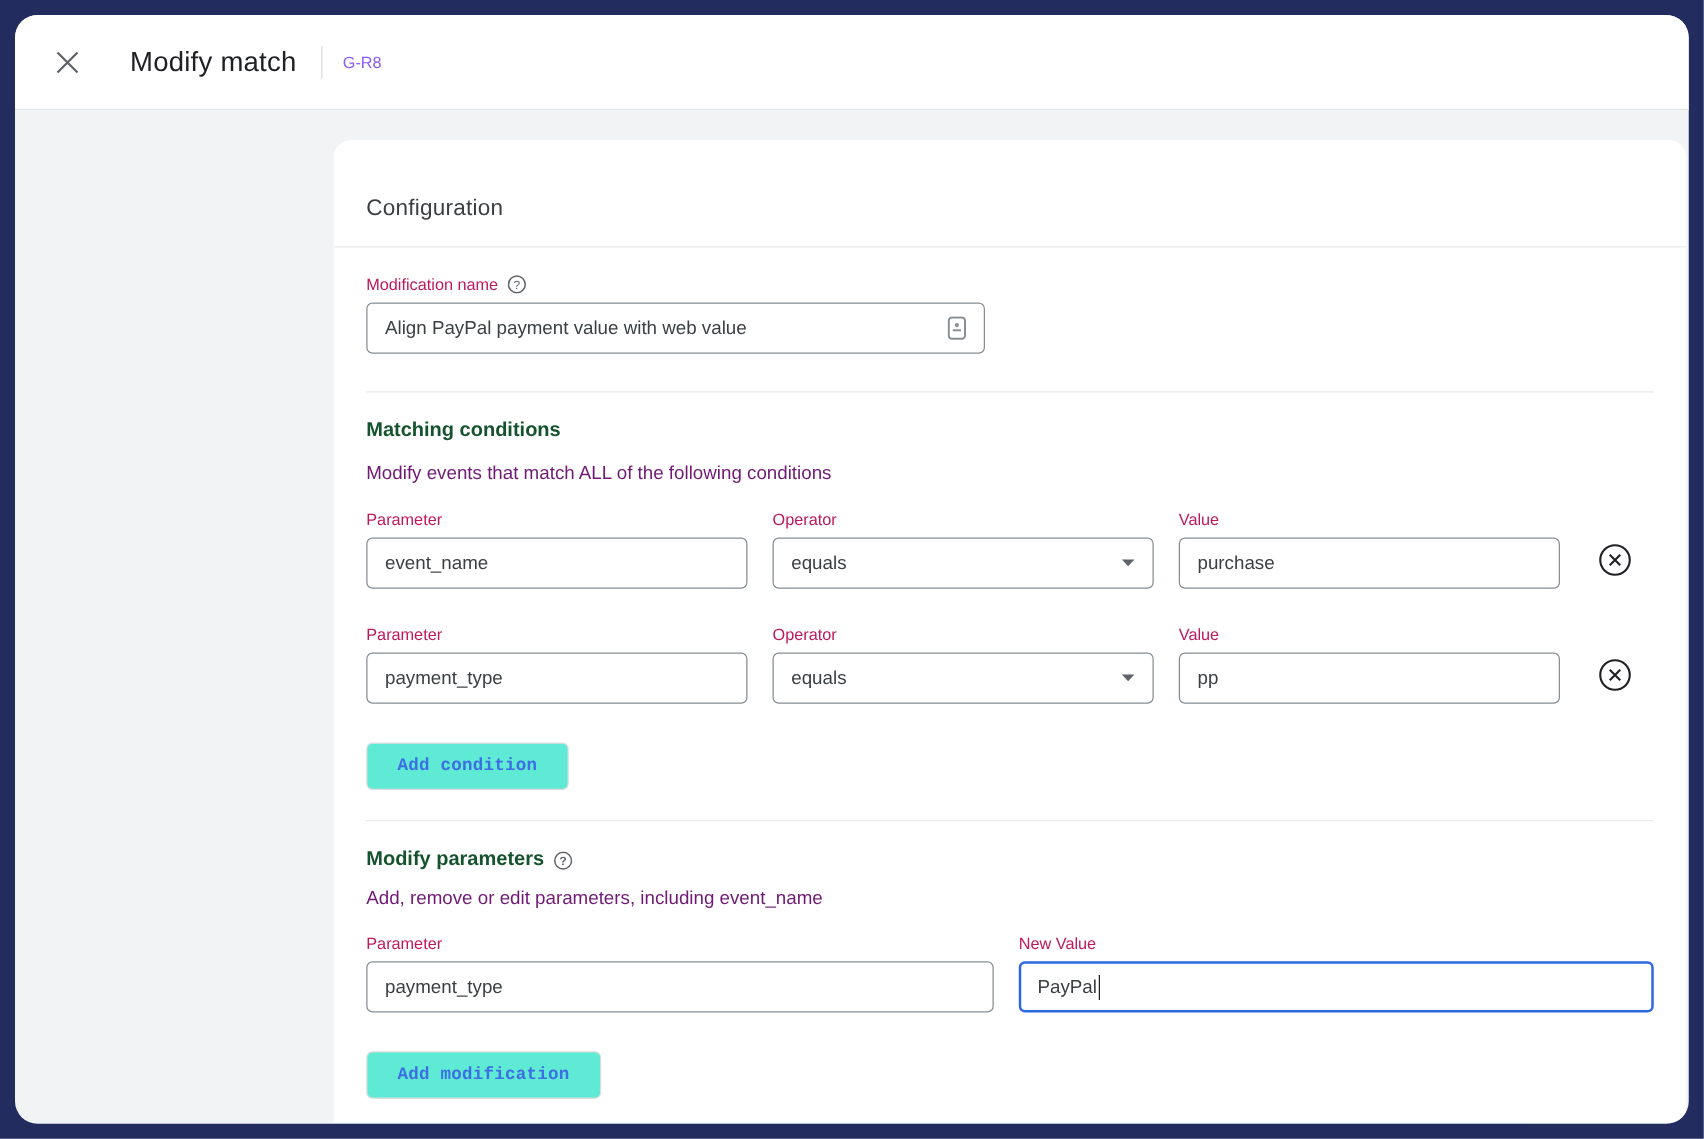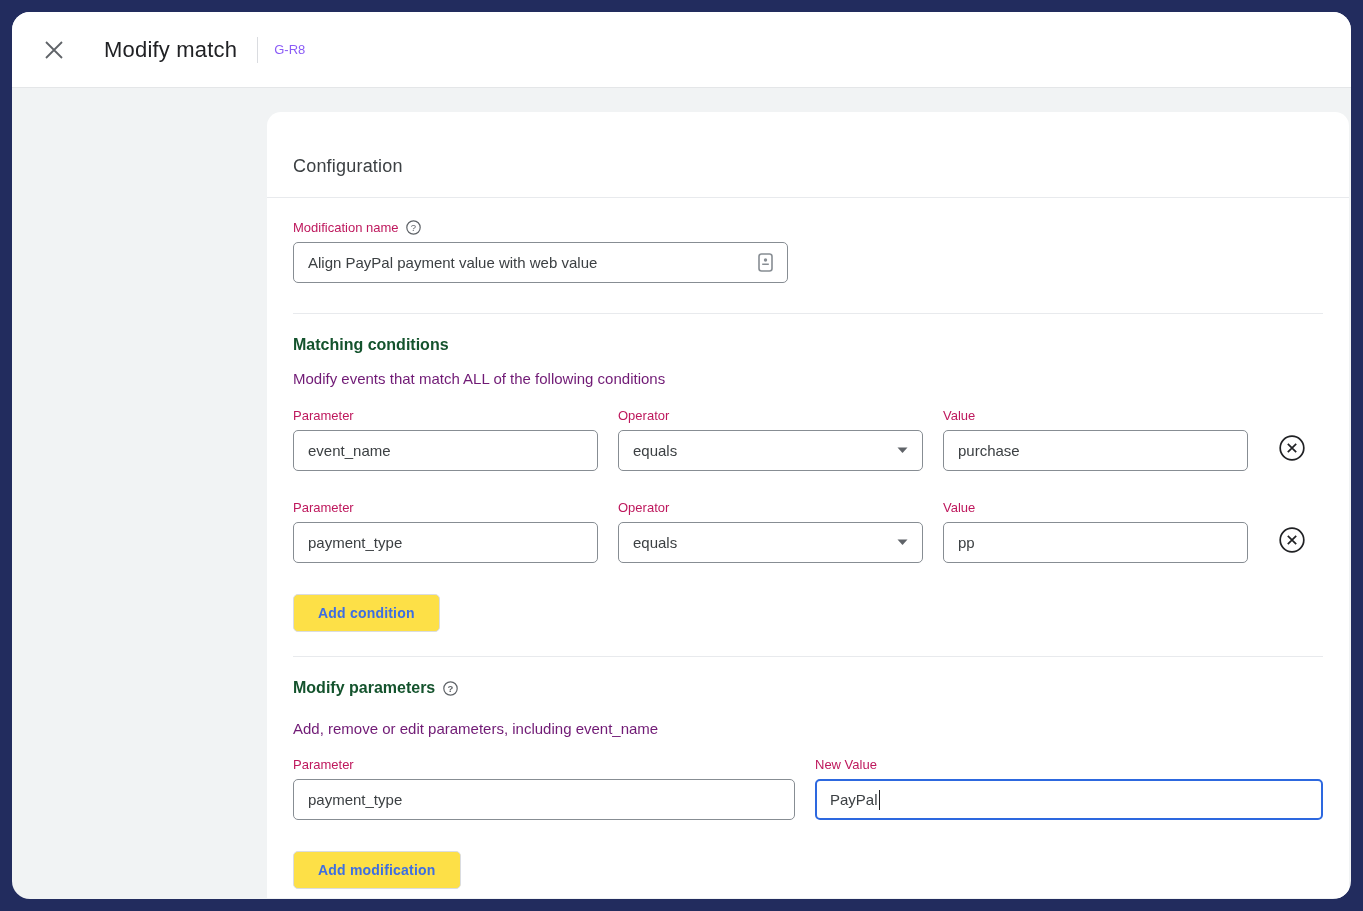--- a/index.html
+++ b/index.html
@@ -72,31 +72,31 @@
   .section-sub { font-size: 15px; color: #701a75; margin-top: 16px; }
 
   .cond-row { display: flex; align-items: flex-start; margin-top: 21px; }
   .cond-col { width: 305px; margin-right: 20px; }
   .remove-btn {
     width: 28px; height: 28px; margin-left: 11px; margin-top: 26px;
     display: flex; align-items: center; justify-content: center; cursor: pointer; flex: none;
   }
   .outline-btn {
     display: inline-block; margin-top: 31px; padding: 10px 24px;
-    border: 1px solid #dadce0; border-radius: 5px; background: #fde047;
+    border: 1px solid #dadce0; border-radius: 5px; background: #5eead4;
     font-size: 14px; font-weight: 700; letter-spacing: .2px; cursor: pointer;
-    font-family: Liberation Sans, sans-serif;
+    font-family: Liberation Mono, monospace;
   }
   .section-conditions { padding-bottom: 24px; }
 
   .mod-row { display: flex; align-items: flex-start; margin-top: 20px; }
   .mod-col-param { width: 502px; margin-right: 20px; }
   .mod-col-newval { flex: 1; }
   .section-modify { padding-bottom: 20px; }
-  .section-modify .section-sub { margin-top: 23px; }
+  .section-modify .section-sub { margin-top: 13px; }
 
   svg { display: block; }
 </style>
 </head>
 <body>
 
 <div class="window">
 
   <div class="header">
     <div class="close-btn">

